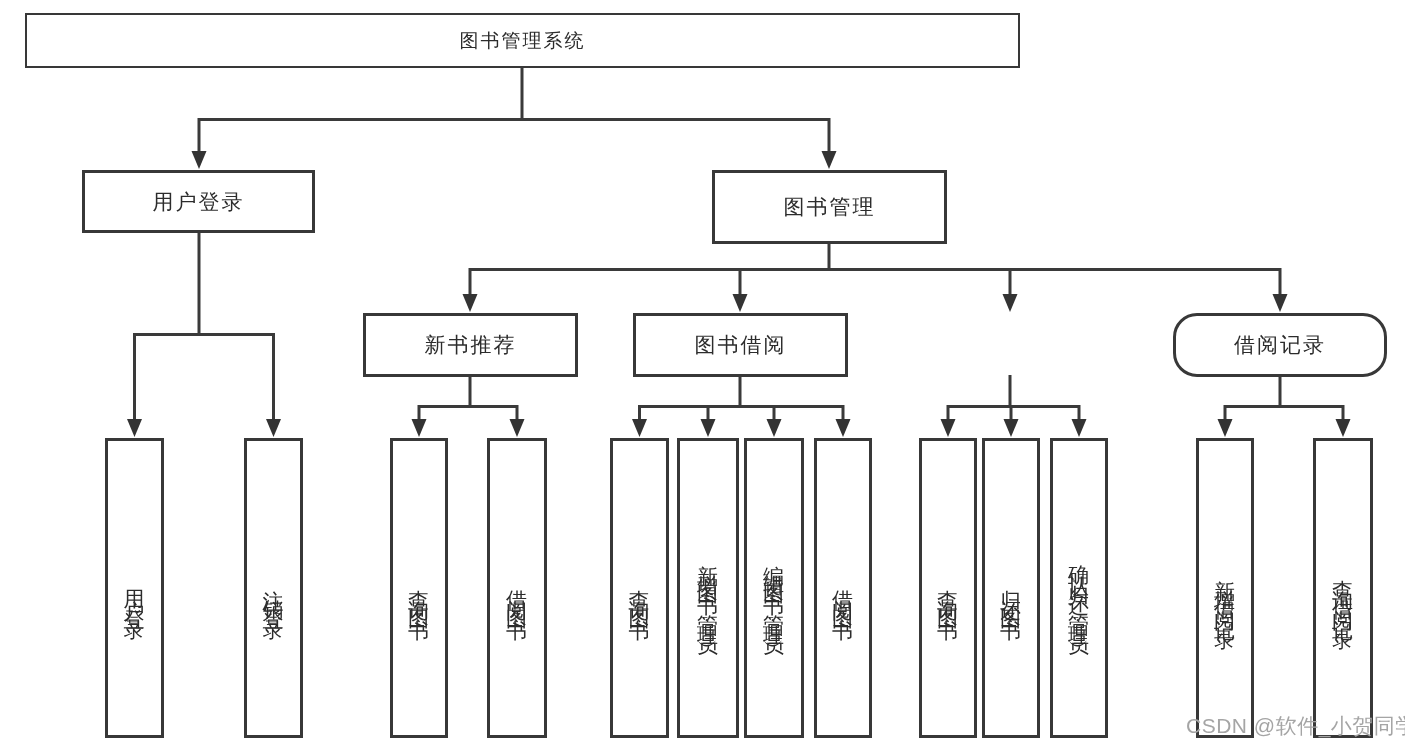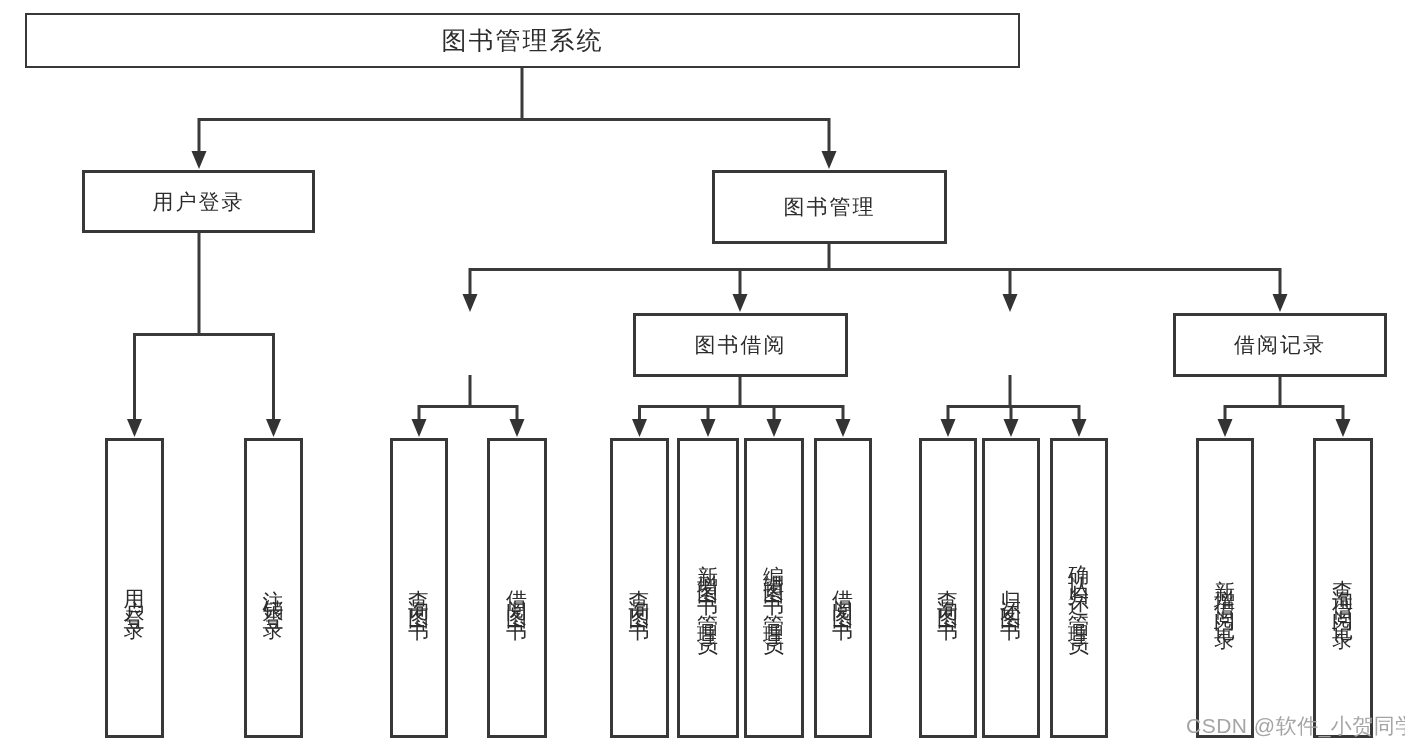--- a/index.html
+++ b/index.html
@@ -15,21 +15,21 @@
   #wires path{stroke:#3a3a3a;stroke-width:3;fill:none;}
   #wires polygon{fill:#333333;stroke:none;}
   .hbox{
     position:absolute;
     box-sizing:border-box;
     border:3px solid #383838;
     background:#ffffff;
     display:flex;align-items:center;justify-content:center;
     font-size:21px;color:#2c2c2c;letter-spacing:2px;
   }
-  .root-box{border-width:2px;font-size:25px;}
+  .root-box{border-width:2px;font-size:19px;}
   .vbox{
     position:absolute;
     box-sizing:border-box;
     border:3px solid #383838;
     background:#ffffff;
     display:flex;align-items:center;justify-content:center;
     top:438px;height:300px;
   }
   .vbox span{
     writing-mode:vertical-rl;
@@ -101,24 +101,27 @@
     <span>图书管理系统</span>
   </div>
 
   <div class="hbox" style="left:82px;top:170px;width:233px;height:63px;">
     <span>用户登录</span>
   </div>
   <div class="hbox" style="left:712px;top:170px;width:235px;height:74px;">
     <span>图书管理</span>
   </div>
 
+  <div class="hbox" style="left:363px;top:313px;width:215px;height:64px;">
+    <span>新书推荐</span>
+  </div>
   <div class="hbox" style="left:633px;top:313px;width:215px;height:64px;">
     <span>图书借阅</span>
   </div>
-  <div class="hbox" style="left:1173px;top:313px;width:214px;height:64px;">
+  <div class="hbox" style="left:1173px;top:313px;width:214px;height:64px;border-radius:24px;">
     <span>借阅记录</span>
   </div>
 
   <div class="vbox" style="left:105px;width:59px;">
     <span>用户登录</span>
   </div>
   <div class="vbox" style="left:244px;width:59px;">
     <span>注销登录</span>
   </div>
 

